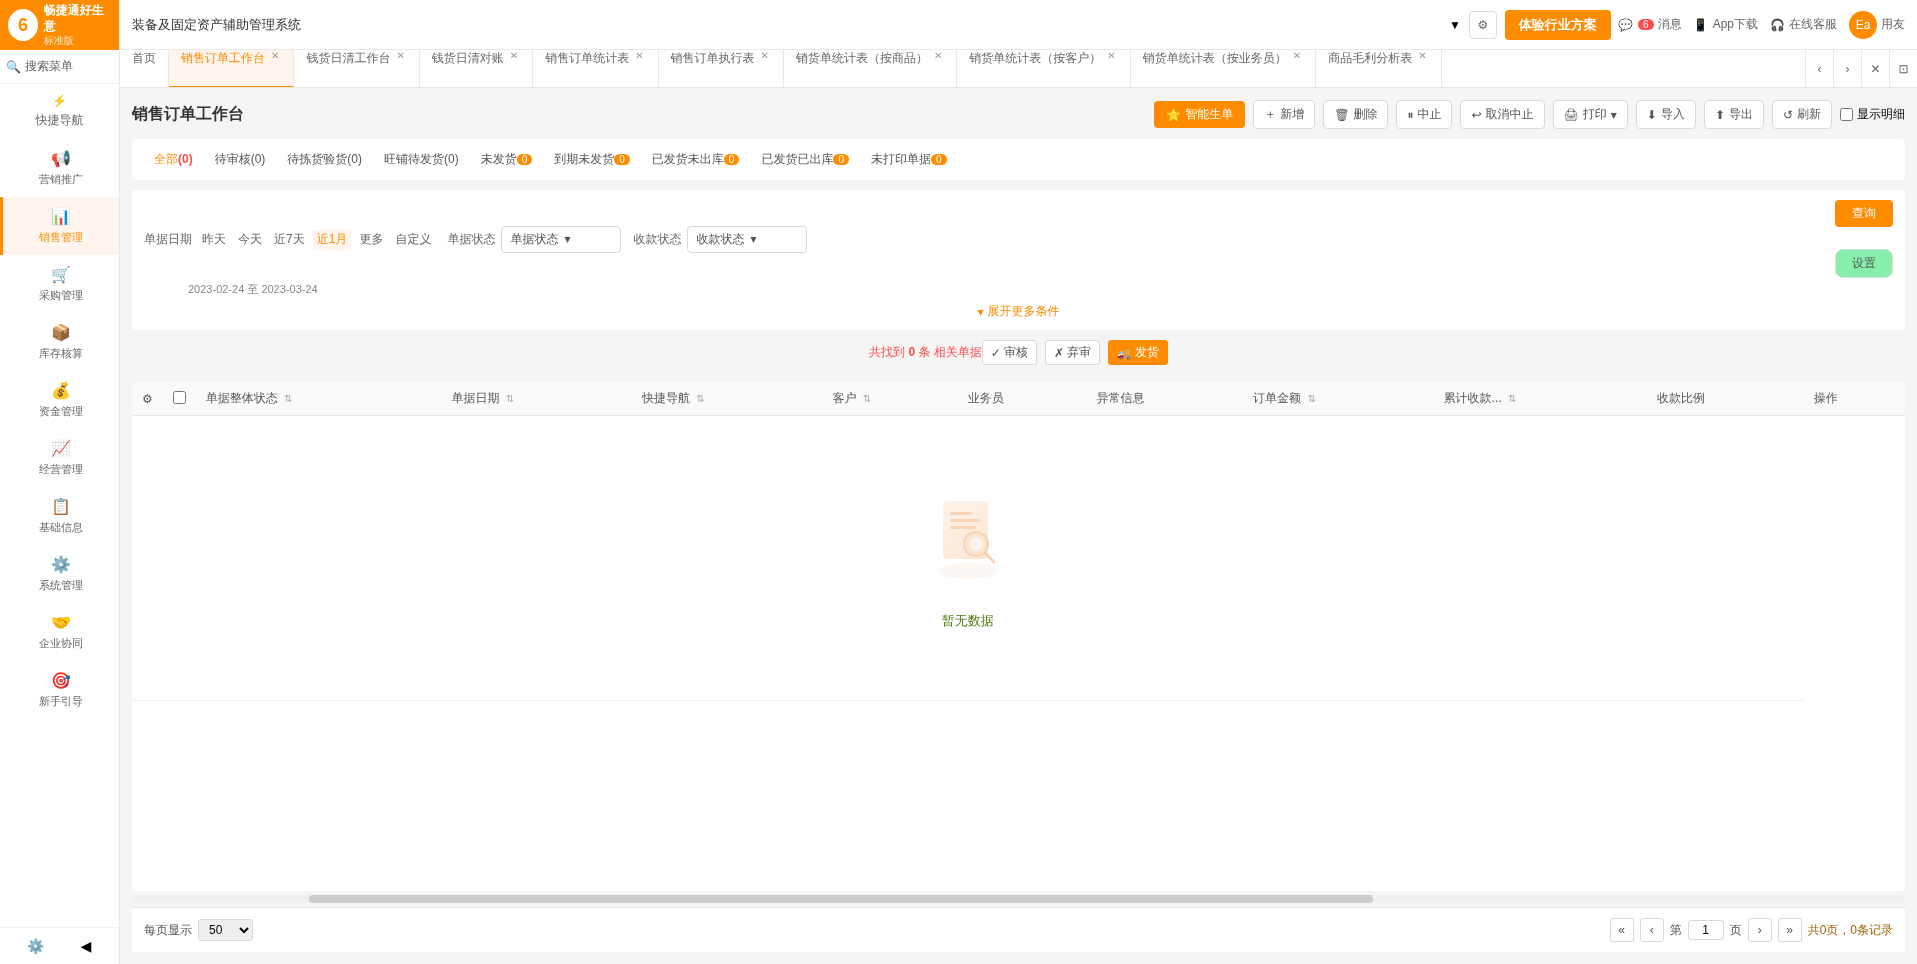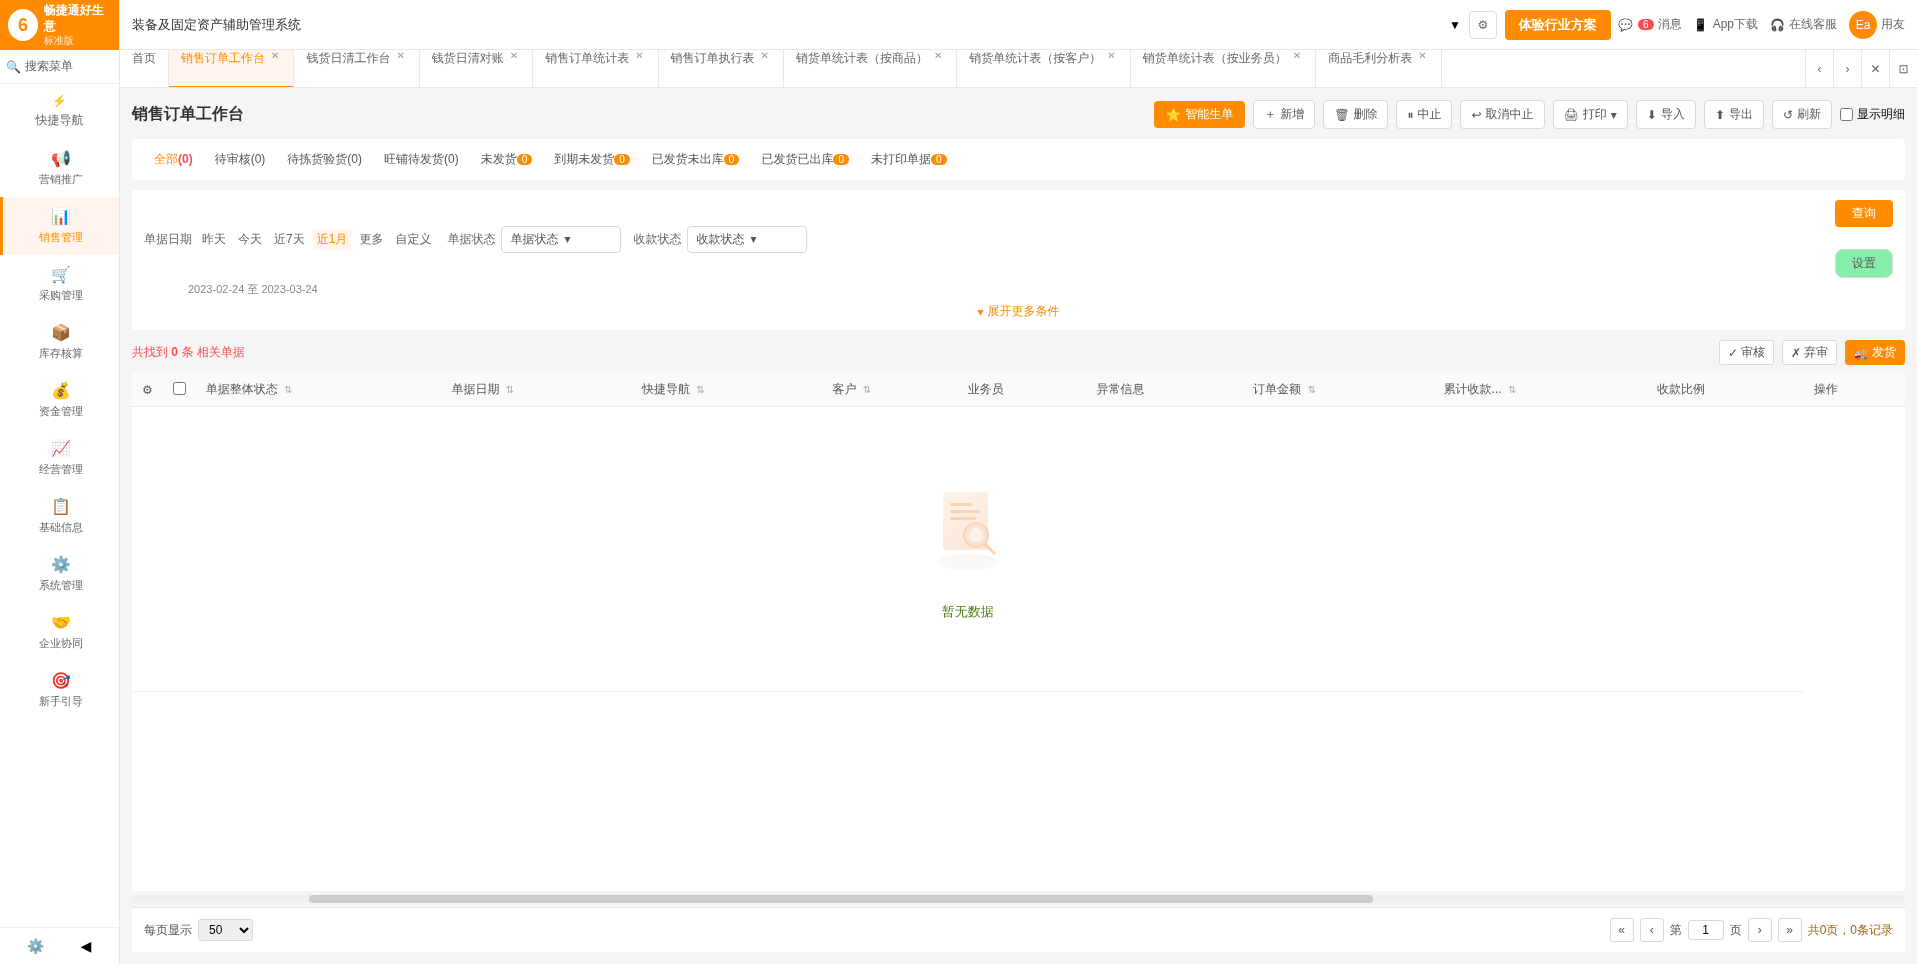--- a/index.html
+++ b/index.html
@@ -59,21 +59,21 @@
     .filter-row { display: flex; align-items: center; gap: 12px; flex-wrap: wrap; }
     .filter-item { display: flex; align-items: center; gap: 6px; }
     .filter-label { color: #666; white-space: nowrap; }
     .filter-dates { display: flex; align-items: center; gap: 4px; font-size: 11px; color: #666; }
     .filter-date-option { cursor: pointer; color: #666; padding: 2px 4px; }
     .filter-date-option.active { color: #ff8c00; background: #fff5ee; border-radius: 3px; }
     .filter-select { border: 1px solid #d9d9d9; border-radius: 4px; padding: 4px 8px; color: #555; display: flex; align-items: center; gap: 6px; cursor: pointer; min-width: 120px; }
     .expand-more { color: #ff8c00; cursor: pointer; display: flex; align-items: center; gap: 4px; font-size: 12px; justify-content: center; padding-top: 6px; }
 
     
-    .toolbar-row { display: flex; align-items: center; justify-content: space-between; margin-bottom: 8px; }
+    .toolbar-row { display: flex; align-items: center; justify-content: center; margin-bottom: 17px; }
     .result-count { color: #666; font-size: 12px; }
     .result-count span { color: #ff4d4f; }
     .toolbar-actions { display: flex; align-items: center; gap: 8px; }
     .btn-small { padding: 3px 8px; border-radius: 3px; cursor: pointer; font-size: 12px; display: flex; align-items: center; gap: 3px; }
     .btn-audit { border: 1px solid #d9d9d9; background: #fff; color: #555; }
     .btn-void { border: 1px solid #d9d9d9; background: #fff; color: #555; }
     .btn-ship { background: #ff8c00; border: 1px solid #ff8c00; color: #fff; }
 
     
     .table-wrapper { background: #fff; border-radius: 4px; overflow: auto; flex: 1; }

